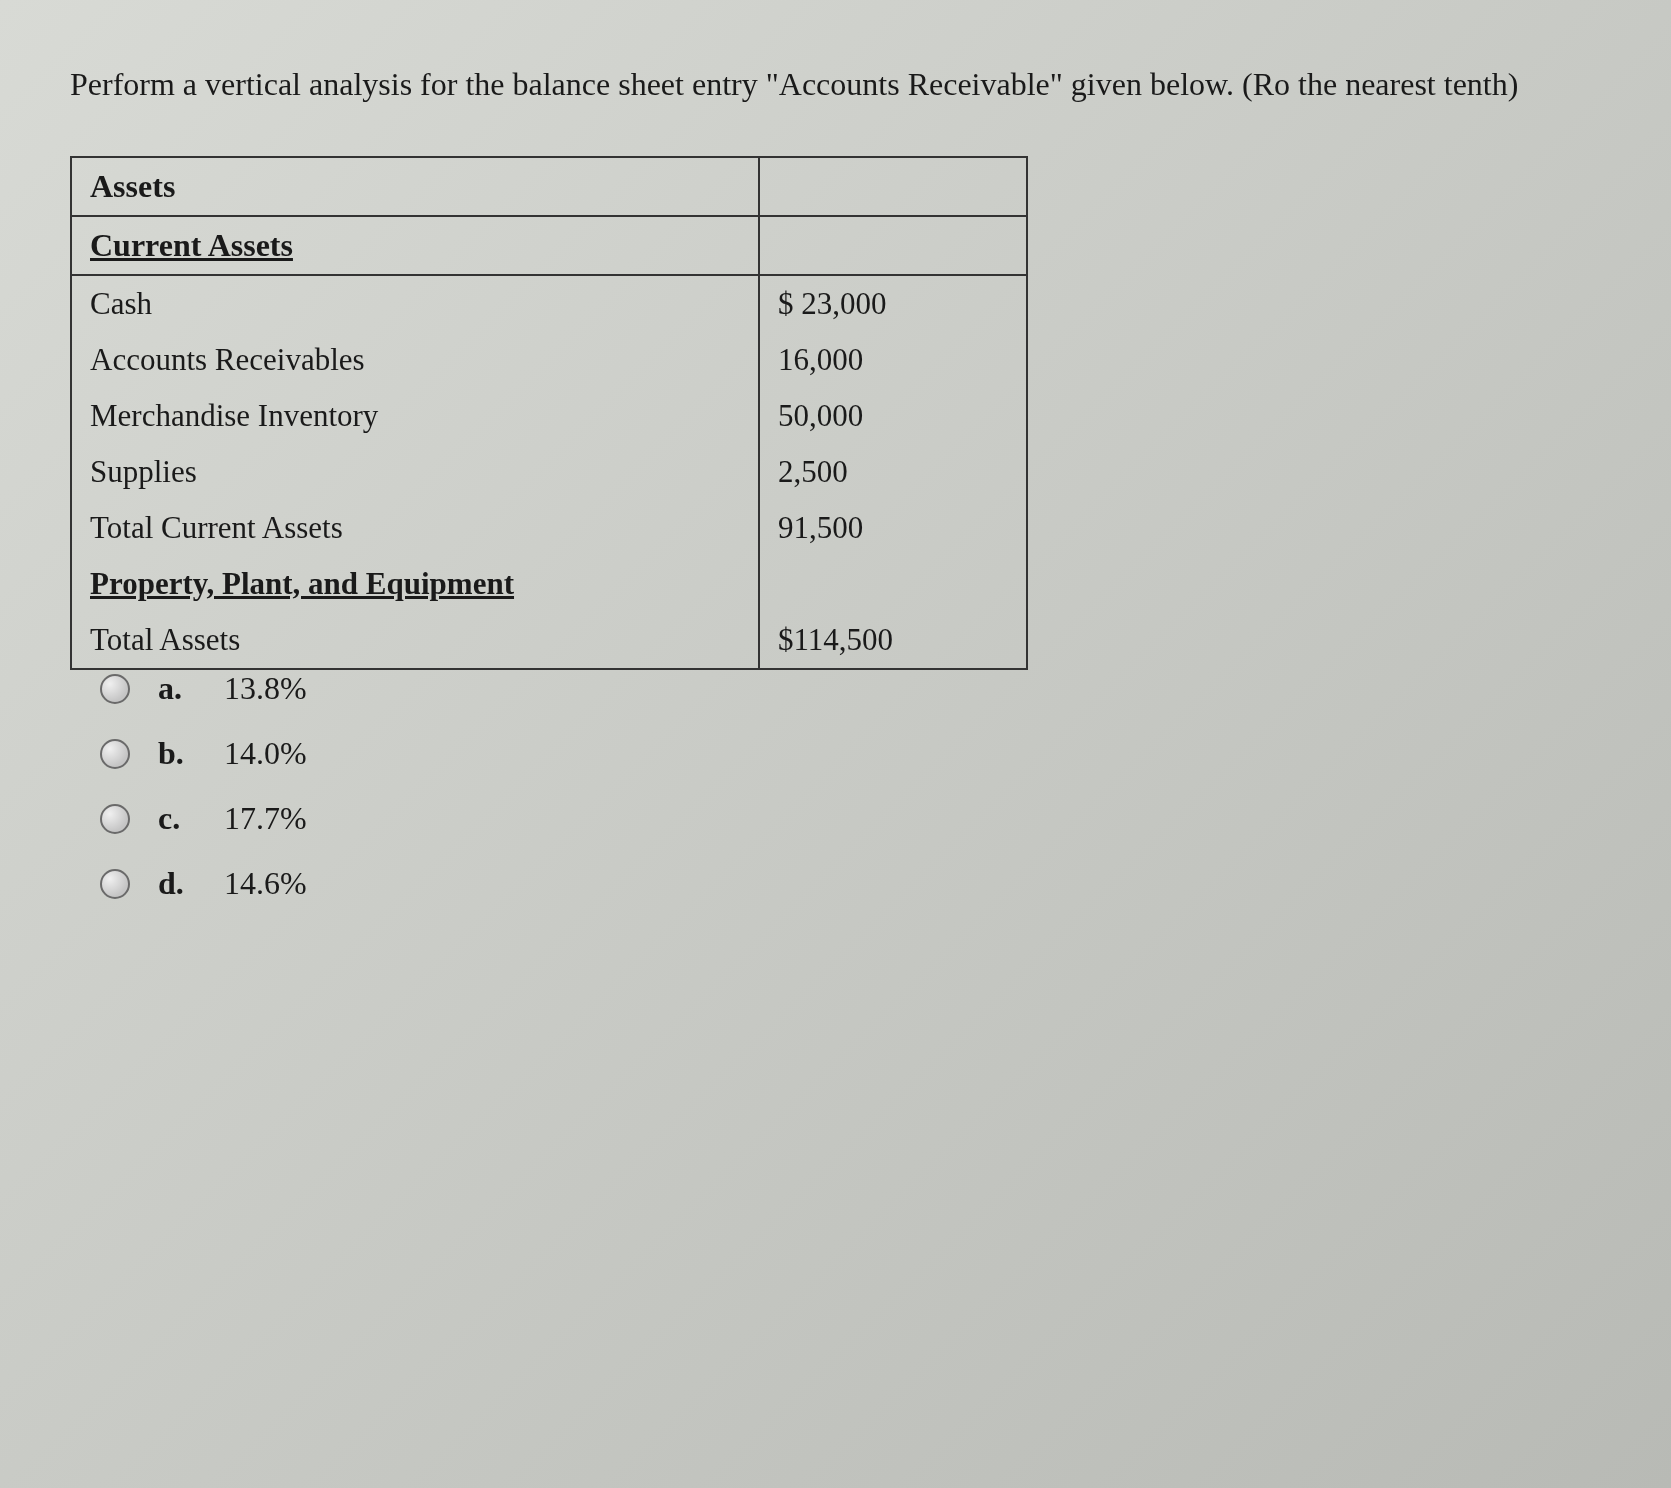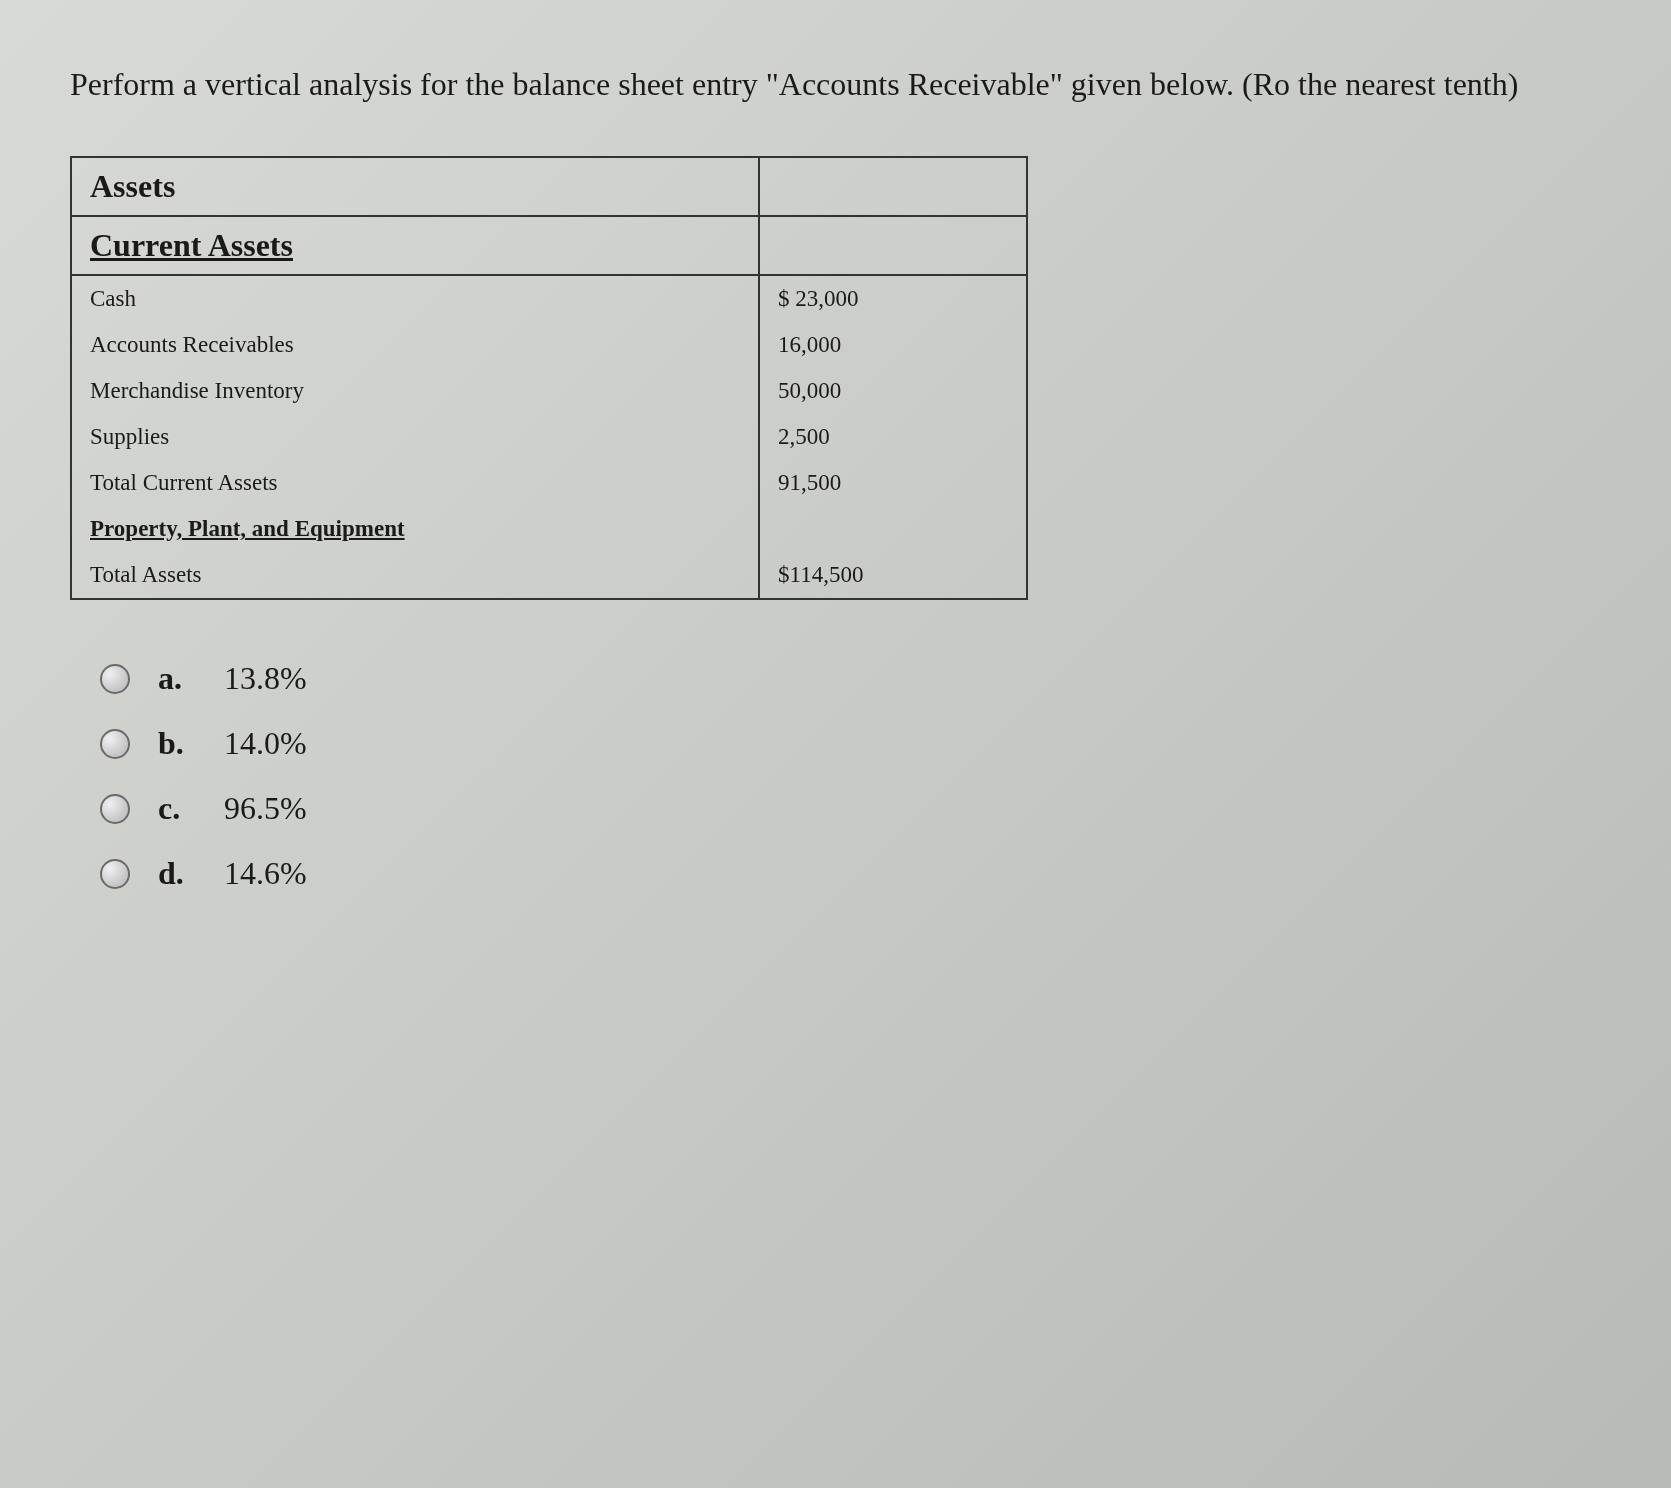--- a/index.html
+++ b/index.html
@@ -12,28 +12,27 @@
       min-height: 1488px;
       box-sizing: border-box;
     }
     .question {
       margin-bottom: 48px;
       line-height: 1.5;
     }
     table {
       border-collapse: collapse;
       border: 2px solid #333;
-      margin-bottom: 60px;
       background: transparent;
     }
     td {
       border-left: 2px solid #333;
       border-right: 2px solid #333;
       padding: 10px 18px;
-      font-size: 23px;
+      font-size: 31px;
       vertical-align: middle;
     }
     tr.header-row td {
       border-bottom: 2px solid #333;
       font-weight: bold;
       font-size: 32px;
     }
     tr.section-row td {
       font-weight: bold;
       text-decoration: underline;
@@ -117,20 +116,20 @@
     <span class="opt-text">13.8%</span>
   </div>
   <div class="option">
     <div class="radio"></div>
     <span class="opt-letter">b.</span>
     <span class="opt-text">14.0%</span>
   </div>
   <div class="option">
     <div class="radio"></div>
     <span class="opt-letter">c.</span>
-    <span class="opt-text">96.5%</span>
+    <span class="opt-text">17.7%</span>
   </div>
   <div class="option">
     <div class="radio"></div>
     <span class="opt-letter">d.</span>
     <span class="opt-text">14.6%</span>
   </div>
 </div>
 
 </body></html>

